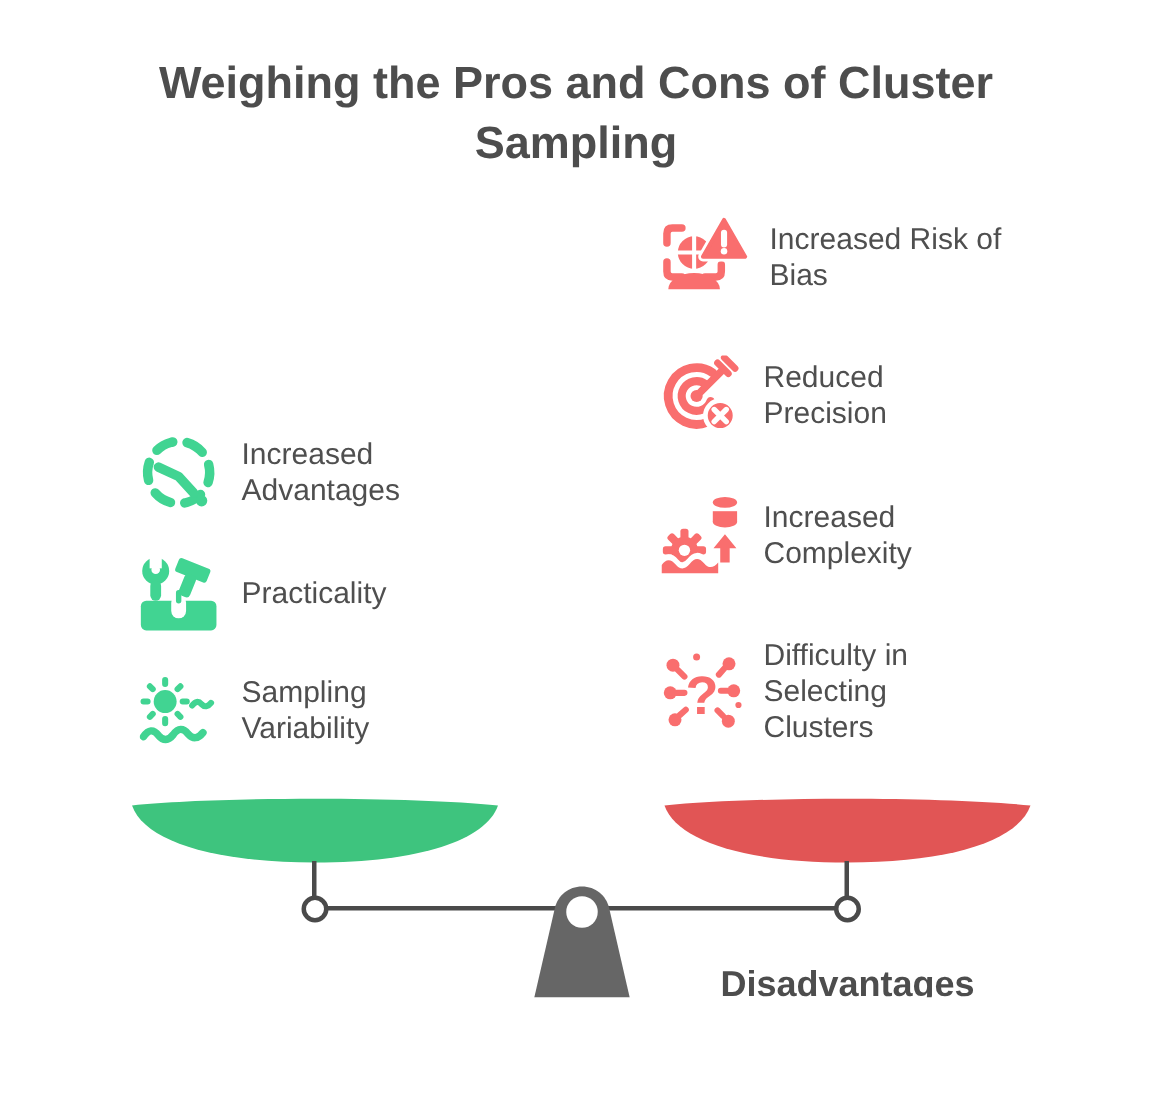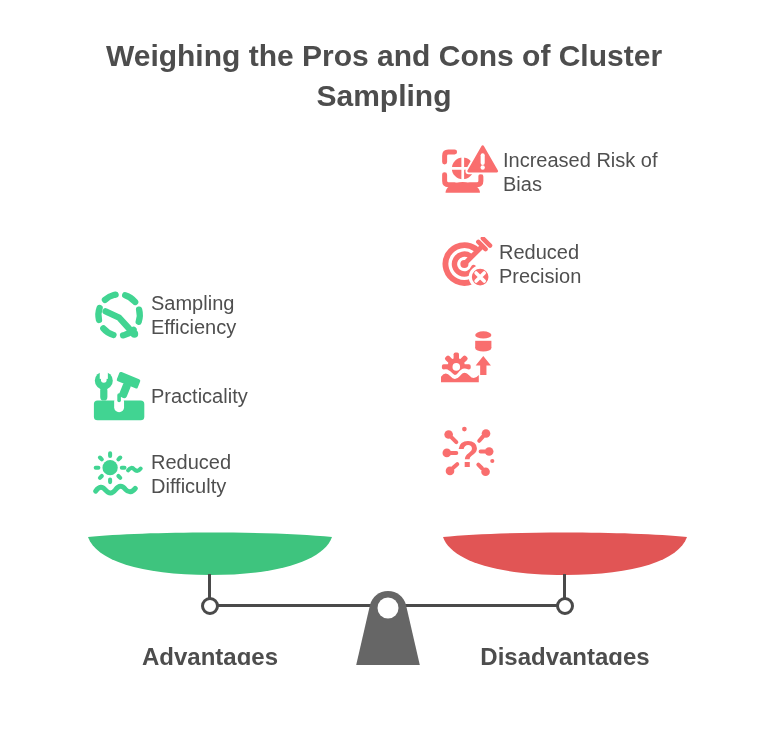--- a/index.html
+++ b/index.html
@@ -10,21 +10,21 @@
     --fulcrum-gray:#666666;
     --beam-gray:#4a4a4a;
     --text-dark:#4d4d4d;
     --item-text:#4f4f4f;
   }
   html,body{margin:0;padding:0;background:#fff;}
   .canvas{position:relative;width:768px;height:665px;background:#ffffff;overflow:hidden;
           font-family:"Liberation Sans",sans-serif;}
   .title{position:absolute;top:36px;left:64px;width:640px;text-align:center;
          font-size:30px;line-height:40px;font-weight:bold;color:var(--text-dark);}
-  .item{position:absolute;display:flex;align-items:center;gap:4px;}
+  .item{position:absolute;display:flex;align-items:center;gap:14px;}
   .item .icon{flex:0 0 auto;display:block;line-height:0;}
   .item .label{font-size:20px;line-height:24px;color:var(--item-text);max-width:158px;}
   .gf{fill:var(--advantage-icon-green);}
   .gs{stroke:var(--advantage-icon-green);}
   .rf{fill:var(--disadvantage-icon-red);}
   .rs{stroke:var(--disadvantage-icon-red);}
   .pan{position:absolute;width:250px;height:47px;line-height:0;}
   .pan-left path{fill:var(--advantage-green);}
   .pan-right path{fill:var(--disadvantage-red);}
   .stem{position:absolute;width:3px;height:26px;background:var(--beam-gray);}
@@ -47,21 +47,21 @@
   <div class="item" style="left:93px;top:288px;">
     <span class="icon">
       <svg width="54" height="54" viewBox="0 0 60 60">
         <g transform="rotate(-15 29 30)">
           <circle cx="29" cy="30" r="23" fill="none" class="gs" stroke-width="7" stroke-linecap="round" stroke-dasharray="13.5 10.6"></circle>
         </g>
         <path d="M14,26 L29,33 L40,45" fill="none" class="gs" stroke-width="7" stroke-linecap="round" stroke-linejoin="round"></path>
         <circle cx="46" cy="51" r="4.2" class="gf"></circle>
       </svg>
     </span>
-    <span class="label">Sampling Efficiency</span>
+    <span class="label">Increased Advantages</span>
   </div>
 
   <div class="item" style="left:93px;top:369px;">
     <span class="icon">
       <svg width="54" height="54" viewBox="0 0 60 60">
         <circle cx="12" cy="13" r="10" class="gf"></circle>
         <rect x="7.5" y="0" width="9" height="11" fill="#fff"></rect>
         <circle cx="12" cy="12" r="3.2" fill="#fff"></circle>
         <rect x="8" y="20" width="8" height="15" rx="4" class="gf"></rect>
         <g transform="rotate(22 39 15)">
@@ -78,21 +78,21 @@
 
   <div class="item" style="left:93px;top:447px;">
     <span class="icon">
       <svg width="54" height="54" viewBox="0 0 60 60">
         <circle cx="19" cy="23" r="8.5" class="gf"></circle>
         <path d="M19,7 L19,10 M19,36 L19,39 M3,23 L6,23 M32,23 L35,23 M7.7,11.7 L9.8,13.8 M28.2,32.2 L30.3,34.3 M7.7,34.3 L9.8,32.2 M28.2,13.8 L30.3,11.7" class="gs" stroke-width="4.5" stroke-linecap="round" fill="none"></path>
         <path d="M39,26 q3.5,-5 7,-1 q3.5,3.5 7,-1" class="gs" stroke-width="4.5" fill="none" stroke-linecap="round"></path>
         <path d="M3,49 q5.5,-8 11,-1 q5.5,6.5 11,-0.5 q5.5,-7.5 11,-0.5 q5.5,6 11,-1" class="gs" stroke-width="5.5" fill="none" stroke-linecap="round"></path>
       </svg>
     </span>
-    <span class="label">Reduced Difficulty</span>
+    <span class="label">Sampling Variability</span>
   </div>
 
   <div class="item" style="left:441px;top:144px;">
     <span class="icon">
       <svg width="58" height="56" viewBox="0 0 64 60">
         <path d="M4,19 L4,12 Q4,8 8,8 L15,8 M4,33 L4,40 Q4,44 8,44 L15,44 M32,44 L40,44 Q44,44 44,40 L44,35" class="rs" stroke-width="5.5" stroke-linecap="round" fill="none"></path>
         <circle cx="24" cy="26" r="12" class="rf"></circle>
         <path d="M24,12 L24,40 M10,26 L38,26" stroke="#fff" stroke-width="3"></path>
         <path d="M5,53 a19,12 0 0 1 38,0 Z" class="rf"></path>
         <path d="M46,2 L61.5,29 L30.5,29 Z" fill="none" stroke="#fff" stroke-width="7" stroke-linejoin="round"></path>
@@ -137,37 +137,39 @@
           <circle r="4.2" fill="#fff"></circle>
         </g>
         <path d="M0,50 q5,-7 10.5,-0.5 q5,6 10.5,-0.5 q5,-7 10.5,-0.5 q5,6 10.5,-0.5" fill="none" stroke="#fff" stroke-width="5"></path>
         <path d="M0,52 q5,-7 10.5,-0.5 q5,6 10.5,-0.5 q5,-7 10.5,-0.5 q5,6 10.5,-0.5 L42,58 L0,58 Z" class="rf"></path>
         <ellipse cx="47" cy="5.5" rx="9" ry="4" class="rf"></ellipse>
         <rect x="38" y="12" width="18" height="8" class="rf"></rect>
         <ellipse cx="47" cy="20" rx="9" ry="4" class="rf"></ellipse>
         <path d="M47,29 L38.5,39.5 L43.5,39.5 L43.5,50 L50.5,50 L50.5,39.5 L55.5,39.5 Z" class="rf"></path>
       </svg>
     </span>
+    <span class="label">Increased Complexity</span>
   </div>
 
   <div class="item" style="left:441px;top:425px;">
     <span class="icon">
       <svg width="54" height="54" viewBox="0 0 60 60">
         <text x="30" y="47" text-anchor="middle" font-family="'Liberation Sans',sans-serif" font-size="40" font-weight="bold" class="rf">?</text>
         <path d="M12,14 L17,19 M46.5,13 L42.5,17.5 M11,31 L17,31 M49,29.5 L44,29.5 M13.5,47.5 L18,43.5 M45.5,48 L41.5,44" class="rs" stroke-width="4.5" stroke-linecap="round" fill="none"></path>
         <circle cx="8.5" cy="10.5" r="4.8" class="rf"></circle>
         <circle cx="50" cy="9.5" r="4.8" class="rf"></circle>
         <circle cx="6.5" cy="31" r="4.8" class="rf"></circle>
         <circle cx="53.5" cy="29.5" r="4.8" class="rf"></circle>
         <circle cx="10" cy="51" r="4.8" class="rf"></circle>
         <circle cx="49.5" cy="52" r="4.8" class="rf"></circle>
         <circle cx="26" cy="4.5" r="2.6" class="rf"></circle>
         <circle cx="57" cy="40" r="2.3" class="rf"></circle>
       </svg>
     </span>
+    <span class="label">Difficulty in Selecting Clusters</span>
   </div>
 
   <div class="pan pan-left" style="left:85px;top:530px;">
     <svg width="250" height="47" viewBox="0 0 250 47">
       <path d="M3,7 C60,1 190,1 247,7 C239,30 195,45 125,45 C55,45 11,30 3,7 Z"></path>
     </svg>
   </div>
   <div class="pan pan-right" style="left:440px;top:530px;">
     <svg width="250" height="47" viewBox="0 0 250 47">
       <path d="M3,7 C60,1 190,1 247,7 C239,30 195,45 125,45 C55,45 11,30 3,7 Z"></path>
@@ -180,16 +182,15 @@
   <div class="pivot" style="left:201px;top:597px;"></div>
   <div class="pivot" style="left:556px;top:597px;"></div>
 
   <div class="fulcrum">
     <svg width="96" height="132" viewBox="0 0 96 132">
       <path class="body" d="M48,2 C57,2 64,8 66,16 L92,129 Q92,130 91,130 L5,130 Q4,130 4,129 L30,16 C32,8 39,2 48,2 Z"></path>
       <circle cx="48" cy="19" r="10.5" fill="#fff"></circle>
     </svg>
   </div>
 
-  <div class="pan-label" style="left:110px;">Advantages</div>
   <div class="pan-label" style="left:465px;">Disadvantages</div>
 
 </div>
 
 </body></html>

